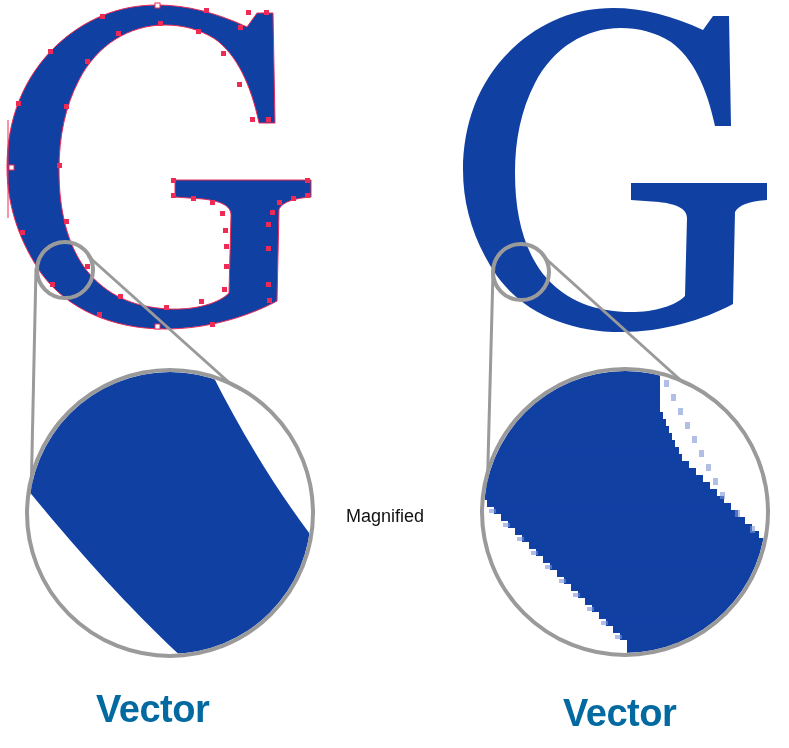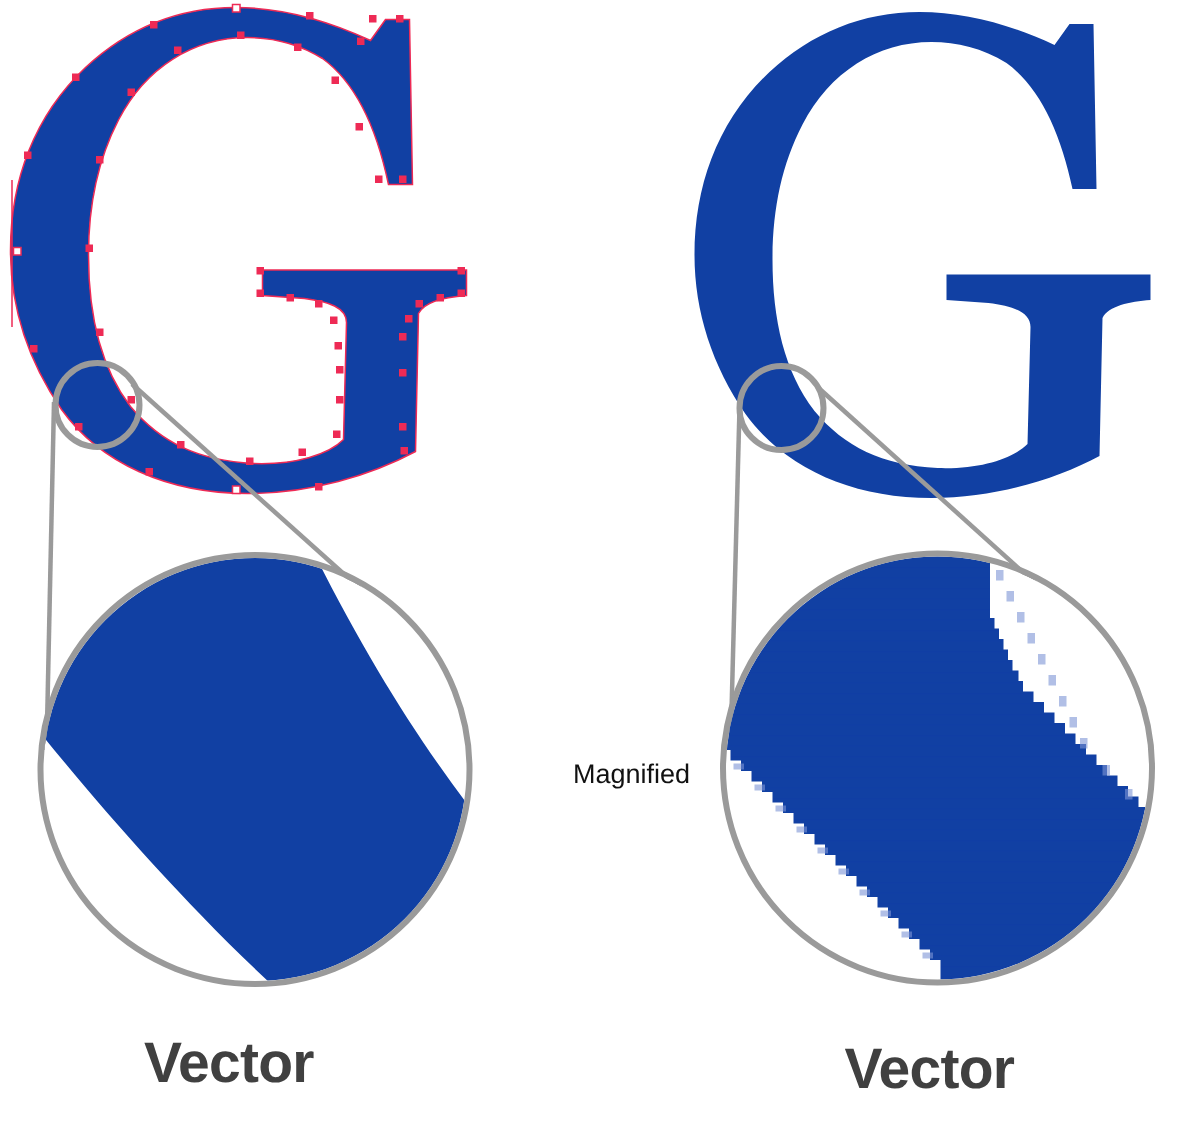--- a/index.html
+++ b/index.html
@@ -1,19 +1,19 @@
 <!DOCTYPE html>
 <html><head>
 <meta charset="utf-8">
 <style>
   html, body { margin: 0; padding: 0; background: #ffffff; }
   body { width: 789px; height: 748px; position: relative; overflow: hidden; font-family: "Liberation Sans", sans-serif; }
   svg.stage { position: absolute; left: 0; top: 0; }
-  .label-big { position: absolute; font-family: "Liberation Sans", sans-serif; font-weight: bold; font-size: 38px; color: #404040; letter-spacing: -0.5px; }
-  .label-small { position: absolute; font-family: "Liberation Sans", sans-serif; font-size: 18px; color: #111; margin-left: 36px; }
+  .label-big { position: absolute; font-family: "Liberation Sans", sans-serif; font-weight: bold; font-size: 38px; color: #0369a1; letter-spacing: -0.5px; }
+  .label-small { position: absolute; font-family: "Liberation Sans", sans-serif; font-size: 18px; color: #111; }
 </style>
 </head>
 <body>
 
 <svg class="stage" width="789" height="748" viewBox="0 0 789 748" xmlns="http://www.w3.org/2000/svg">
   <defs>
 
     <path id="gShape" d="
       M 150 0
       C 180 0 210 8 240 22

